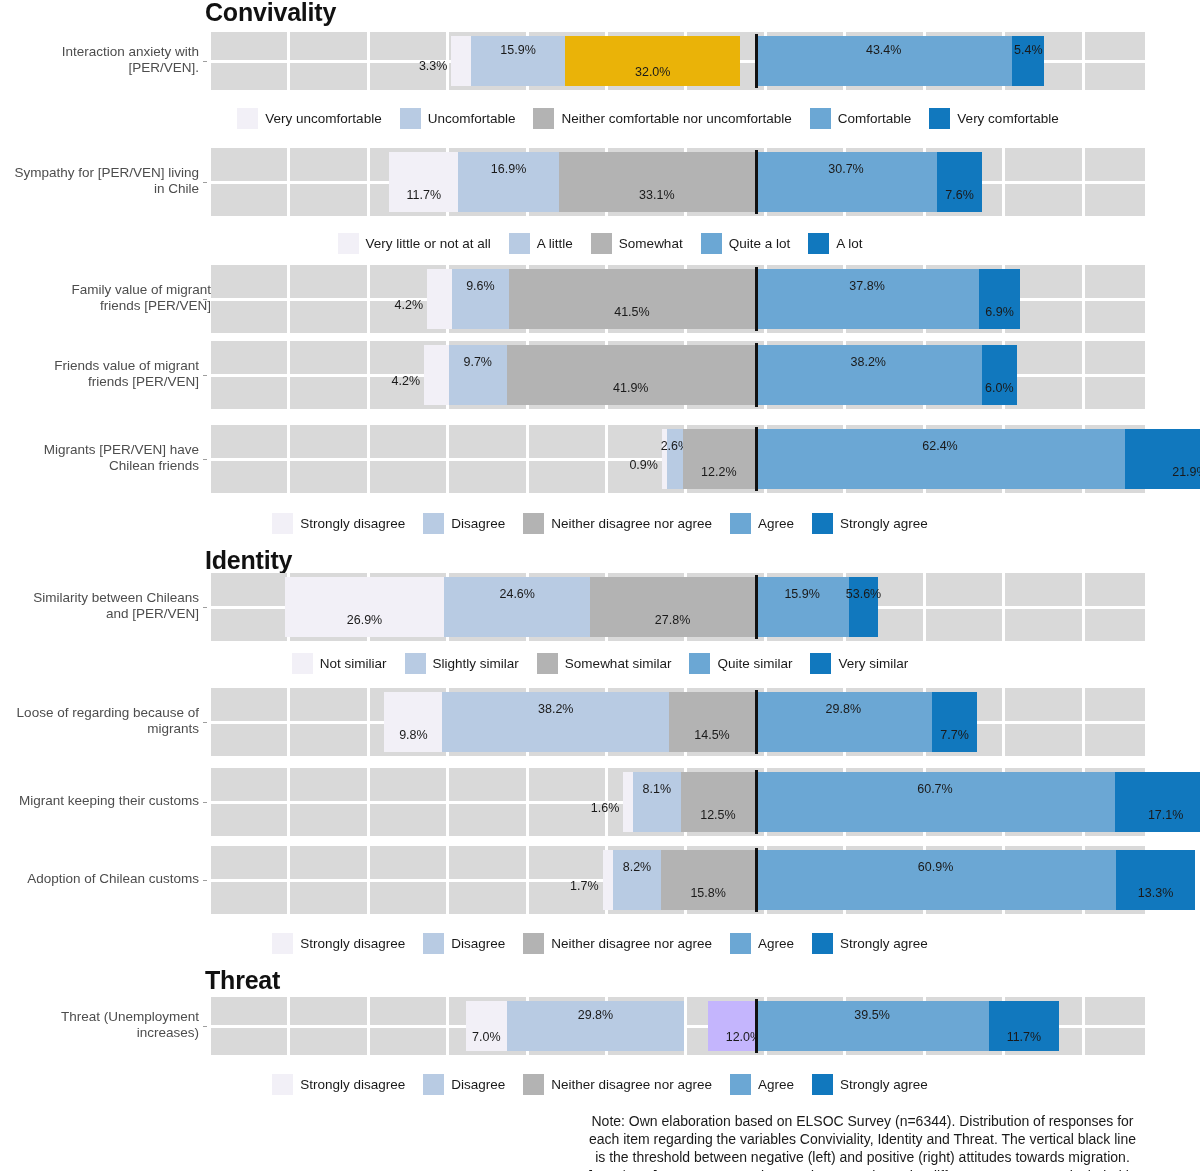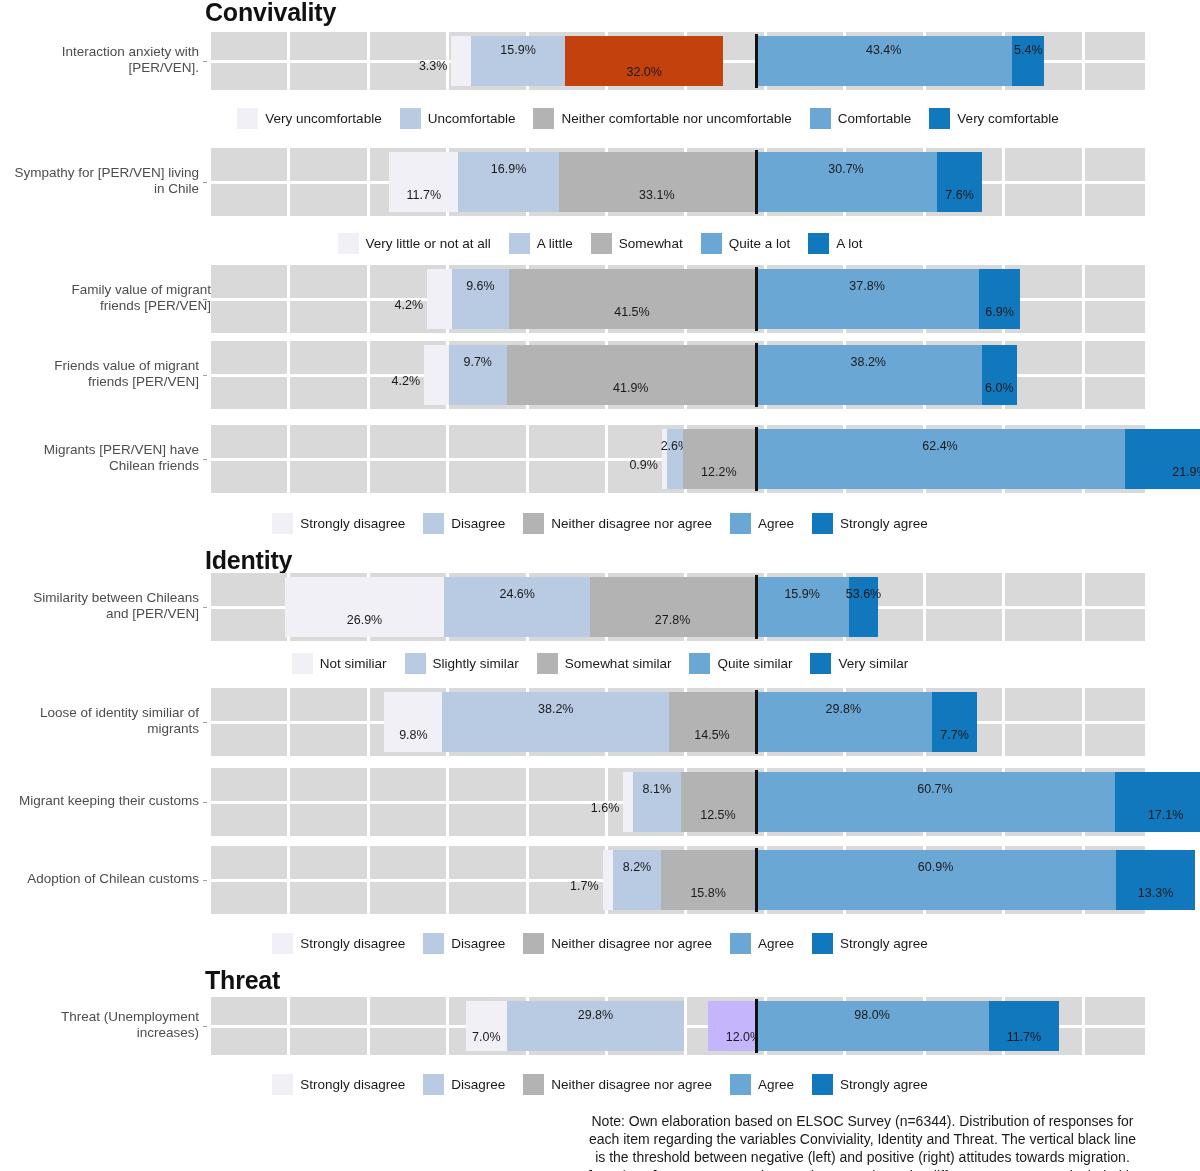--- a/index.html
+++ b/index.html
@@ -96,21 +96,21 @@
       <div class="vgrid" style="left: 874px;"></div>
       <div class="vgrid" style="left: 937px;"></div>
       <div class="hgrid" style="top: 27.5px;"></div>
       <div class="bar" style="left: 243.384px; width: 593px;">
         <div class="seg outside-lo" style="left: 0px; width: 19.569px; background: rgb(242, 240, 247); border-left: 0px;">
           <span class="lbl" style="position: absolute; white-space: nowrap; right: 23.569px; top: 60%; transform: translateY(-50%);">3.3%</span>
         </div>
         <div class="seg" style="left: 19.569px; width: 94.287px; background: rgb(184, 203, 227); border-left: 0px;">
           <span class="lbl" style="position: absolute; left: 50%; transform: translate(-50%, -50%); top: 28%;">15.9%</span>
         </div>
-        <div class="seg" style="left: 113.856px; width: 158px; background: #c2410c;">
+        <div class="seg" style="left: 113.856px; width: 175px; background: #eab308;">
           <span class="lbl" style="position: absolute; left: 50%; transform: translate(-50%, -50%); top: 72%;">32.0%</span>
         </div>
         <div class="seg" style="left: 303.616px; width: 257.362px; background: rgb(107, 167, 212);">
           <span class="lbl" style="position: absolute; left: 50%; transform: translate(-50%, -50%); top: 28%;">43.4%</span>
         </div>
         <div class="seg outside-hi" style="left: 560.978px; width: 32.022px; background: rgb(17, 120, 190);">
           <span class="lbl" style="position: absolute; white-space: nowrap; left: 50%; transform: translate(-50%, -50%); top: 28%;">5.4%</span>
         </div>
       </div>
       <div class="thresh" style="left: 547px; top: 2px; height: 54px;"></div>
@@ -419,21 +419,21 @@
         </div>
         <div class="seg" style="left: 370.625px; width: 176.714px; background: rgb(107, 167, 212);">
           <span class="lbl" style="position: absolute; left: 50%; transform: translate(-50%, -50%); top: 28%;">29.8%</span>
         </div>
         <div class="seg" style="left: 547.339px; width: 45.661px; background: rgb(17, 120, 190);">
           <span class="lbl" style="position: absolute; left: 50%; transform: translate(-50%, -50%); top: 72%;">7.7%</span>
         </div>
       </div>
       <div class="thresh" style="left: 547px; top: 2px; height: 64px;"></div>
     </div>
-    <div class="ylab" style="left: 0px; width: 199px; right: auto; top: 704.5px;">Loose of identity similiar of
+    <div class="ylab" style="left: 0px; width: 199px; right: auto; top: 704.5px;">Loose of regarding because of
 migrants</div>
     <div class="ytick" style="left: 203px; top: 722px;"></div>
     <div class="panel" style="top: 768px; height: 68px;">
       <div class="vgrid" style="left: 0px;"></div>
       <div class="vgrid" style="left: 79px;"></div>
       <div class="vgrid" style="left: 159px;"></div>
       <div class="vgrid" style="left: 238px;"></div>
       <div class="vgrid" style="left: 318px;"></div>
       <div class="vgrid" style="left: 397px;"></div>
       <div class="vgrid" style="left: 476px;"></div>
@@ -543,21 +543,21 @@
         <div class="seg" style="left: 0px; width: 41.51px; background: rgb(242, 240, 247); border-left: 0px;">
           <span class="lbl" style="position: absolute; left: 50%; transform: translate(-50%, -50%); top: 72%;">7.0%</span>
         </div>
         <div class="seg" style="left: 41.51px; width: 176.714px; background: rgb(184, 203, 227); border-left: 0px;">
           <span class="lbl" style="position: absolute; left: 50%; transform: translate(-50%, -50%); top: 28%;">29.8%</span>
         </div>
         <div class="seg" style="left: 218.224px; width: 71.16px; background: #c4b5fd; margin-left: 24px;">
           <span class="lbl" style="position: absolute; left: 50%; transform: translate(-50%, -50%); top: 72%;">12.0%</span>
         </div>
         <div class="seg" style="left: 289.384px; width: 234.235px; background: rgb(107, 167, 212);">
-          <span class="lbl" style="position: absolute; left: 50%; transform: translate(-50%, -50%); top: 28%;">98.0%</span>
+          <span class="lbl" style="position: absolute; left: 50%; transform: translate(-50%, -50%); top: 28%;">39.5%</span>
         </div>
         <div class="seg" style="left: 523.619px; width: 69.381px; background: rgb(17, 120, 190);">
           <span class="lbl" style="position: absolute; left: 50%; transform: translate(-50%, -50%); top: 72%;">11.7%</span>
         </div>
       </div>
       <div class="thresh" style="left: 547px; top: 2px; height: 54px;"></div>
     </div>
     <div class="ylab" style="left: 0px; width: 199px; right: auto; top: 1008.5px;">Threat (Unemployment
 increases)</div>
     <div class="ytick" style="left: 203px; top: 1026px;"></div>

